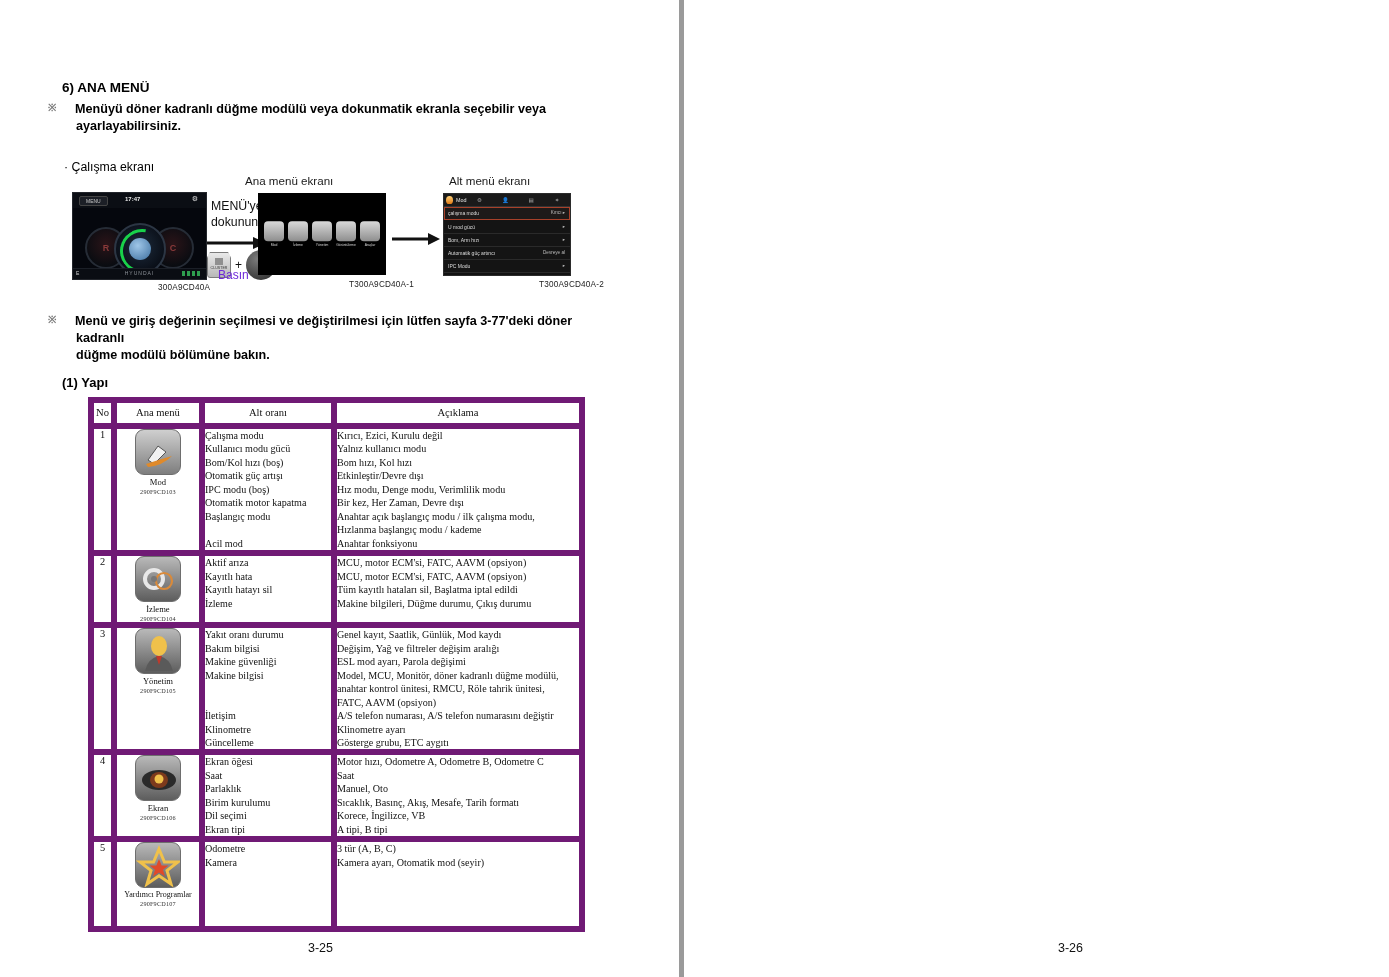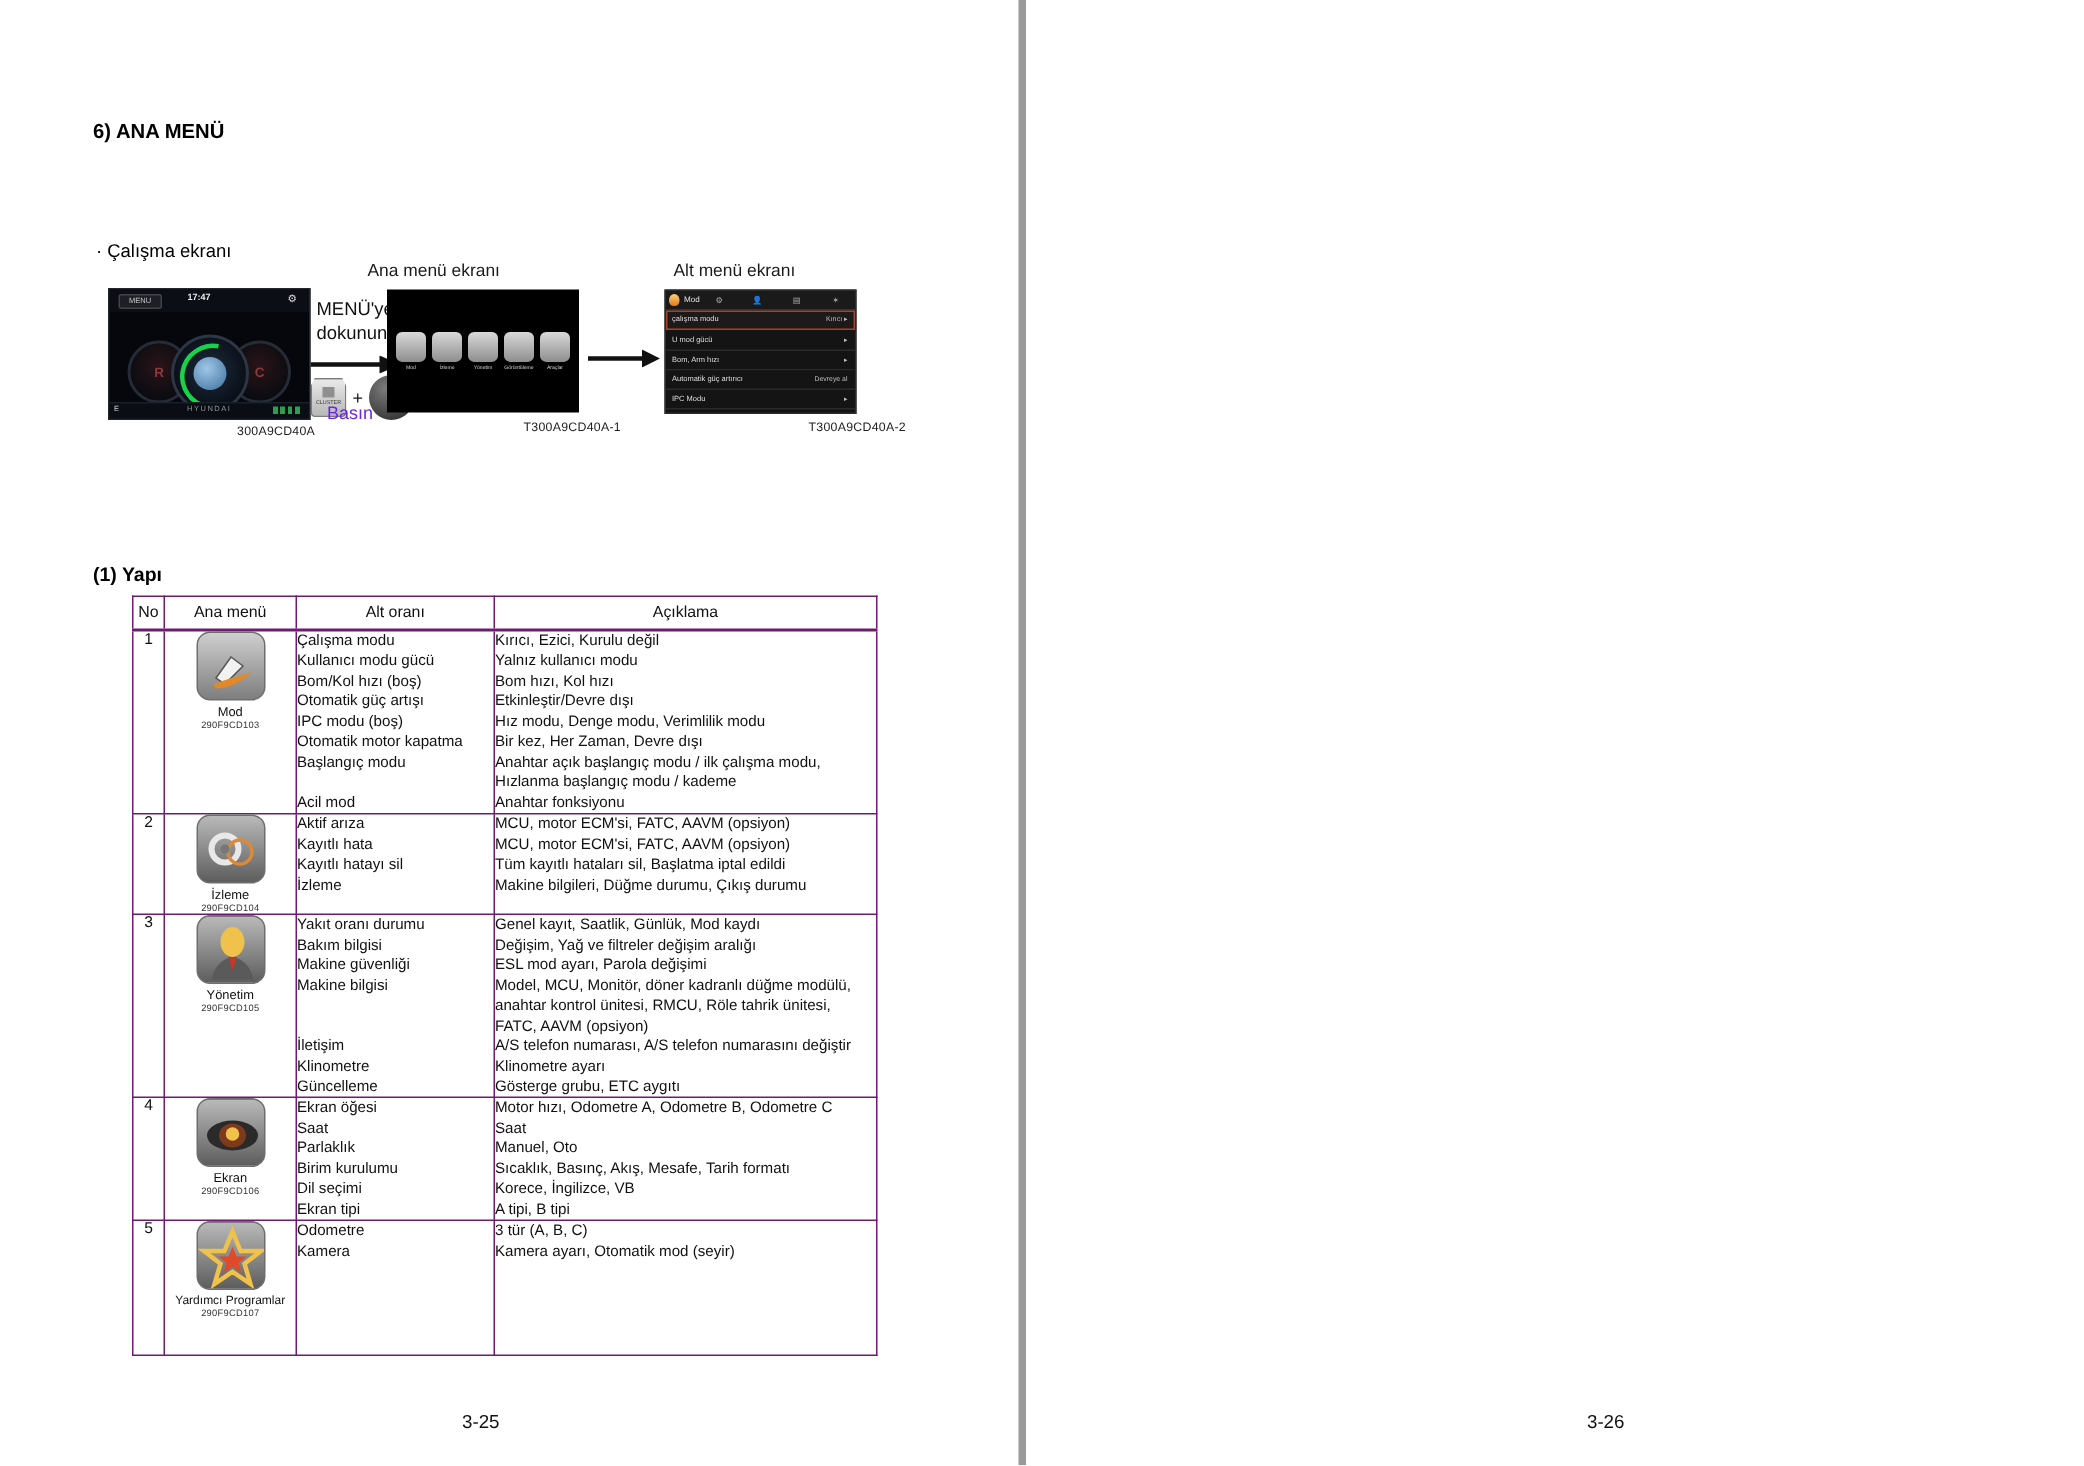--- a/index.html
+++ b/index.html
@@ -139,21 +139,21 @@
 
   .l-yapi{ position:absolute; left:62px; top:375px; font-size:13px; font-weight:bold; }
 
   
   table.maint{
     position:absolute; left:88px; top:397px;
     border-collapse: collapse; width: 497px;
     font-size:10.1px; color:#111;
   }
   table.maint th, table.maint td{
-    border:1px solid #701a75; padding:0; vertical-align: top;
+    border:6px solid #701a75; padding:0; vertical-align: top; font-family: Liberation Serif, serif;
   }
   table.maint thead th{
     text-align:center; font-weight:normal; font-size:10.6px; padding:4px 2px 5px;
     border-bottom-width:2px;
   }
   td.no{ text-align:center; vertical-align: middle; width:21px; font-size:10.4px; }
   td.icon{ width:88px; text-align:center; vertical-align:middle; padding:5px 2px 3px; }
   td.sub{ width:132px; padding:5px 0 5px 6px; line-height:1.335; }
   td.desc{ padding:5px 5px 5px 6px; line-height:1.335; }
   .celltxt{ white-space: pre-line; }
@@ -171,20 +171,21 @@
 <body>
 
 <div id="page">
   <div class="spread">
 
     <div class="page-half">
 
       <div class="h-sec l-title">6) ANA MENÜ</div>
 
       <div class="l-note1 bold-note">
+        <div class="ln"><span class="sym">※</span><span>Menüyü döner kadranlı düğme modülü veya dokunmatik ekranla seçebilir veya ayarlayabilirsiniz.</span></div>
       </div>
 
       <div class="l-sub1">· Çalışma ekranı</div>
 
       <div class="cap cap-ana">Ana menü ekranı</div>
       <div class="cap cap-alt">Alt menü ekranı</div>
 
       <div class="cluster">
         <div class="cl-top">
           <div class="cl-menu">MENU</div>
@@ -284,20 +285,24 @@
           <div class="k">Automatik güç artırıcı</div>
           <div class="v">Devreye al</div>
         </div>
         <div class="sm-row">
           <div class="k">IPC Modu</div>
           <div class="v">▸</div>
         </div>
       </div>
       <div class="imgcode code-sm">T300A9CD40A-2</div>
 
+      <div class="l-note2 bold-note">
+        <div class="ln"><span class="sym">※</span><span>Menü ve giriş değerinin seçilmesi ve değiştirilmesi için lütfen sayfa 3-77'deki döner kadranlı</span></div>
+        <div class="ln ind"><span>düğme modülü bölümüne bakın.</span></div>
+      </div>
 
       <div class="l-yapi">(1) Yapı</div>
 
       <table class="maint">
         <thead>
           <tr>
             <th>No</th>
             <th>Ana menü</th>
             <th>Alt oranı</th>
             <th>Açıklama</th>

